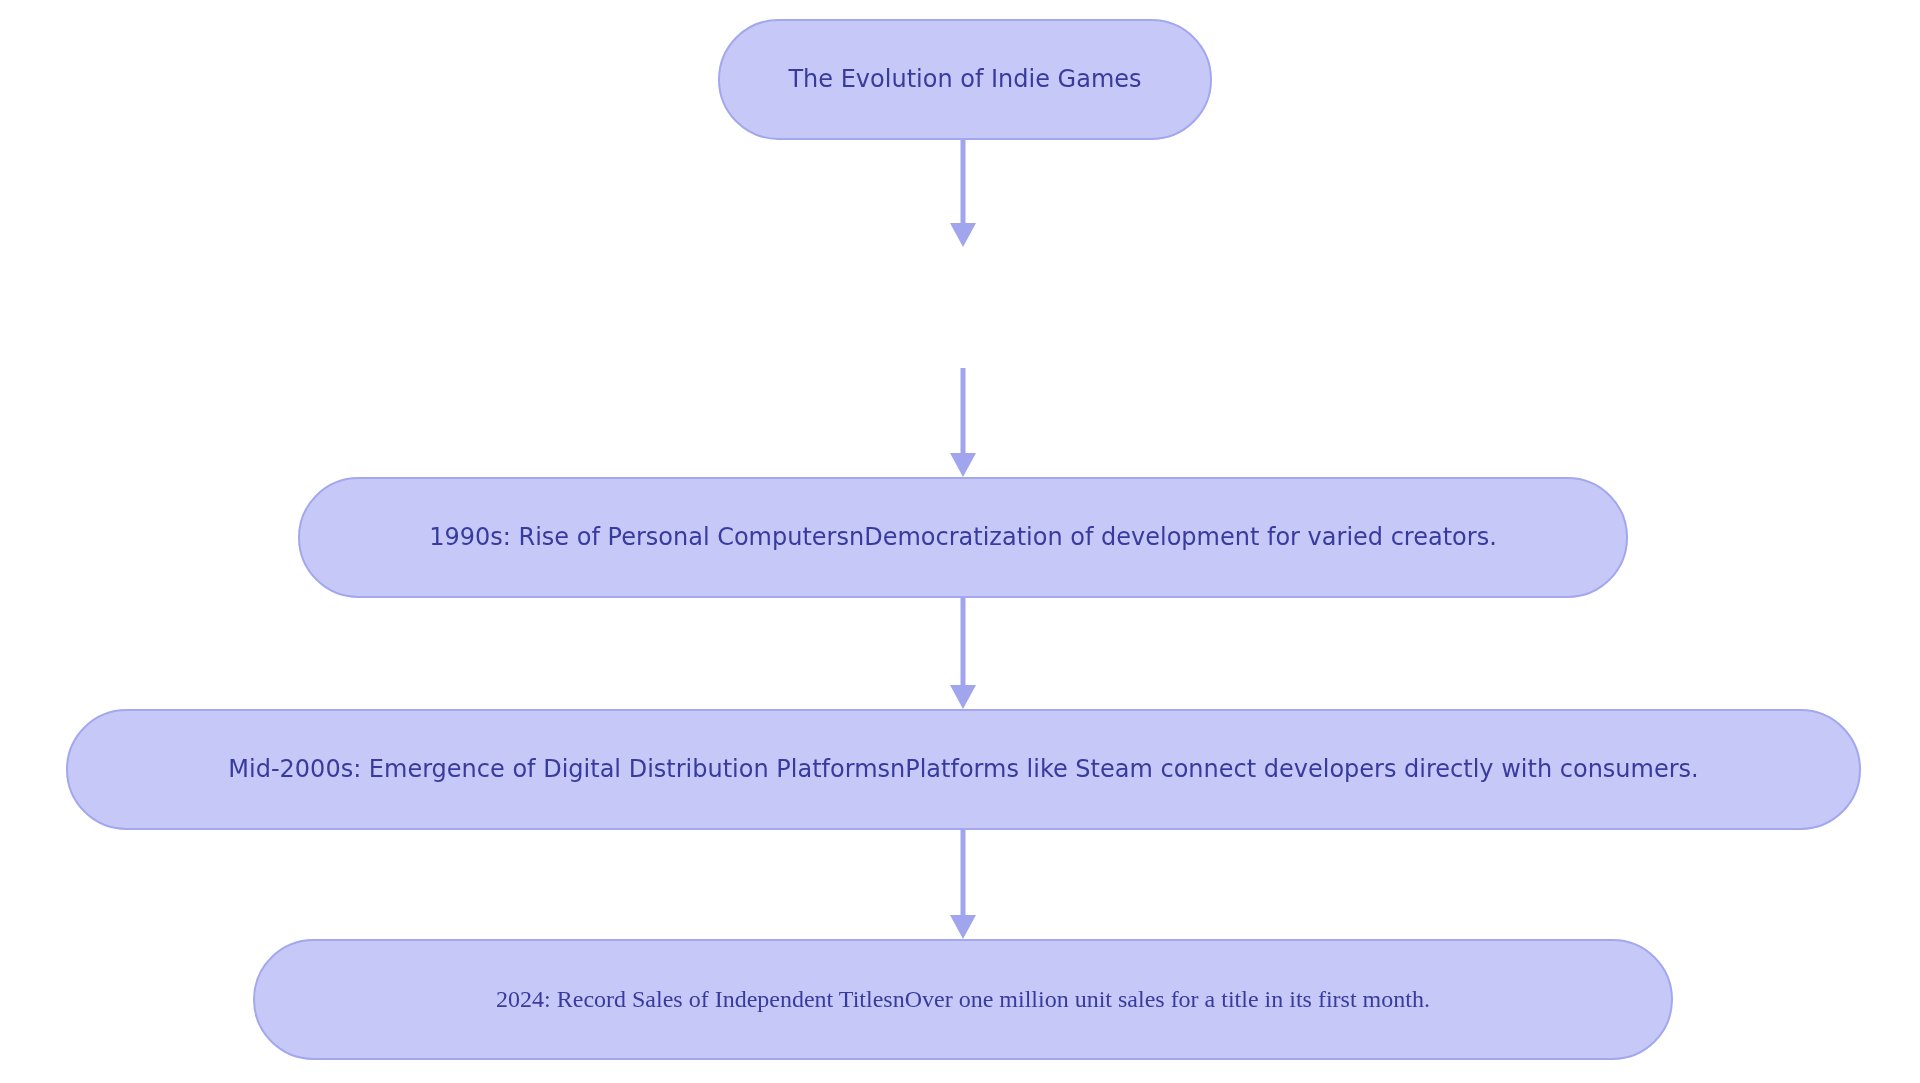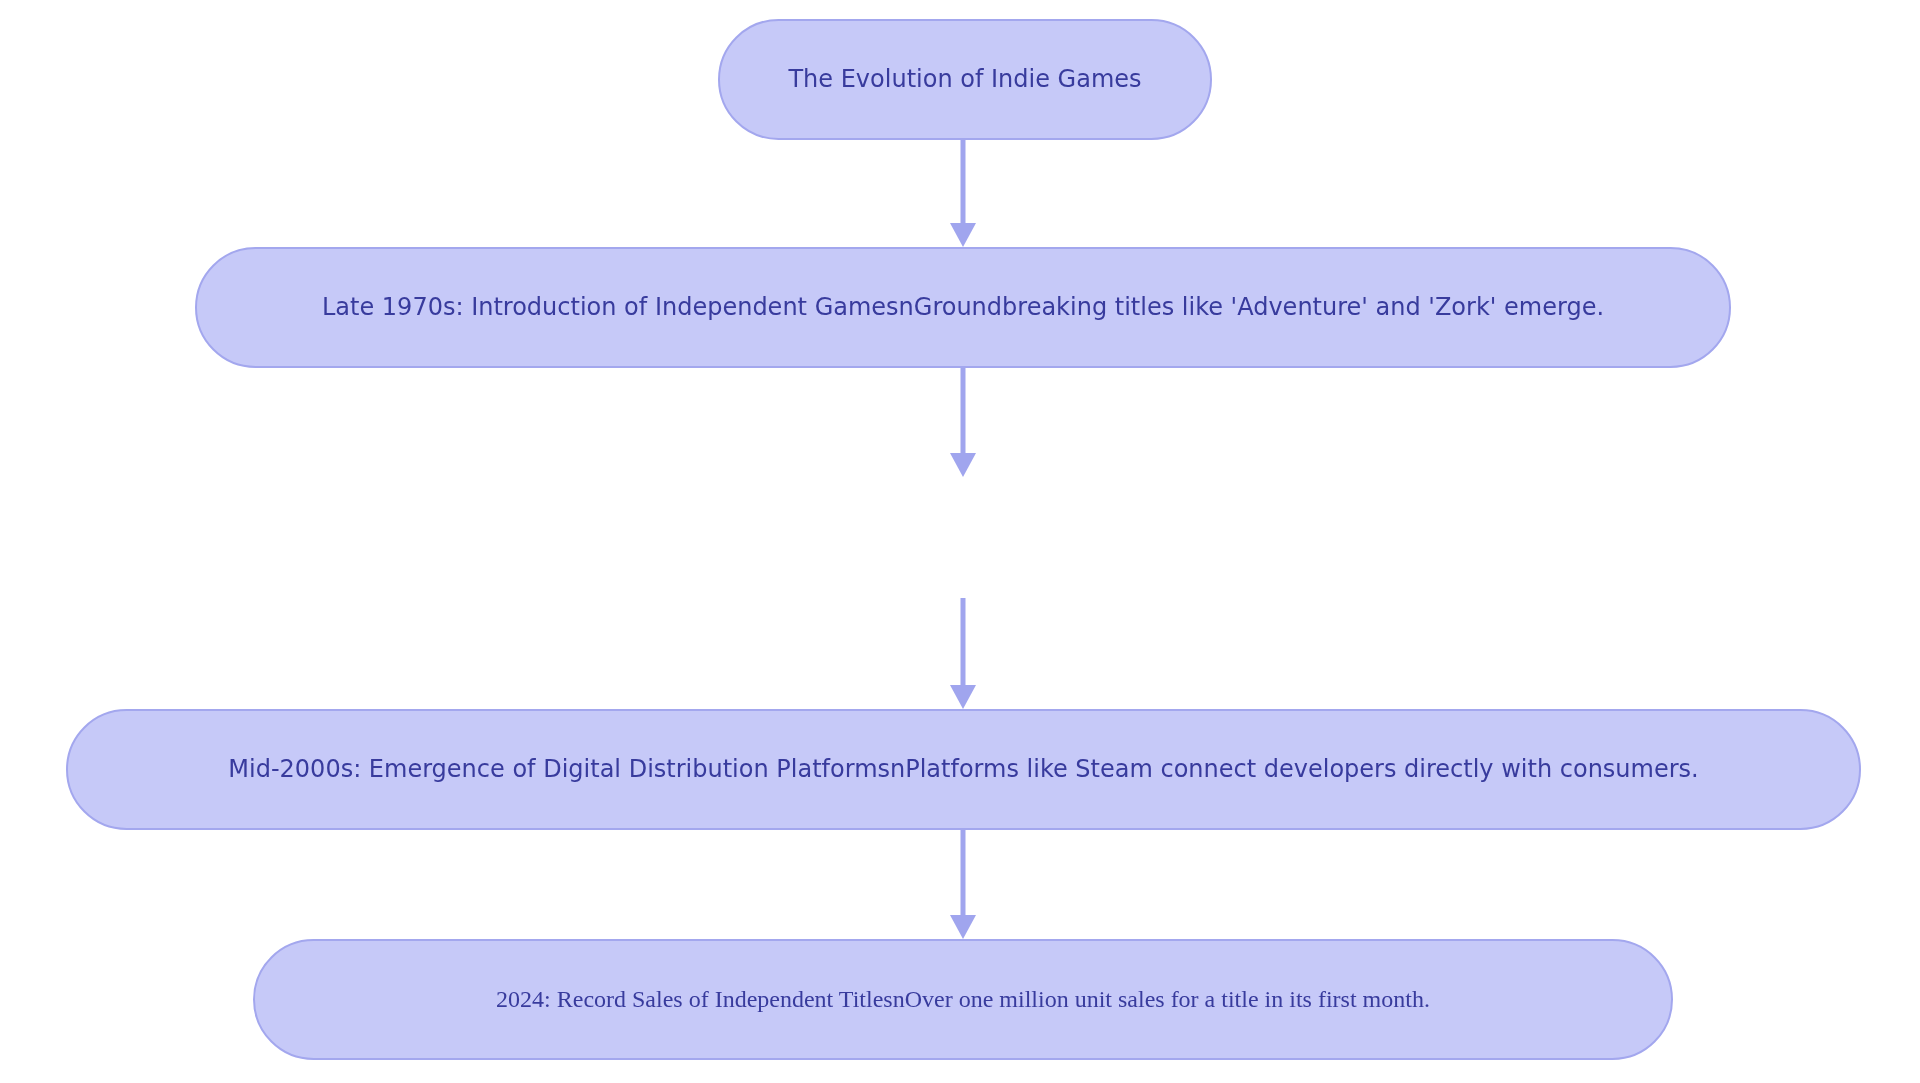--- a/index.html
+++ b/index.html
@@ -69,29 +69,29 @@
 
   <div class="node" style="left:718px; top:19px; width:494px;">
     <span class="node-label">The Evolution of Indie Games</span>
   </div>
 
   <div class="arrow" style="left:950px; top:140px; height:107px;">
     <div class="arrow-line"></div>
     <div class="arrow-head"></div>
   </div>
 
-  <div class="node" style="left:195px; top:247px; width:1536px;">
-    <span class="node-label">Late 1970s: Introduction of Independent GamesnGroundbreaking titles like 'Adventure' and 'Zork' emerge.</span>
-  </div>
 
   <div class="arrow" style="left:950px; top:368px; height:109px;">
     <div class="arrow-line"></div>
     <div class="arrow-head"></div>
   </div>
 
+  <div class="node" style="left:298px; top:477px; width:1330px;">
+    <span class="node-label">1990s: Rise of Personal ComputersnDemocratization of development for varied creators.</span>
+  </div>
 
   <div class="arrow" style="left:950px; top:598px; height:111px;">
     <div class="arrow-line"></div>
     <div class="arrow-head"></div>
   </div>
 
   <div class="node" style="left:66px; top:709px; width:1795px;justify-content:center;">
     <span class="node-label">Mid-2000s: Emergence of Digital Distribution PlatformsnPlatforms like Steam connect developers directly with consumers.</span>
   </div>
 

